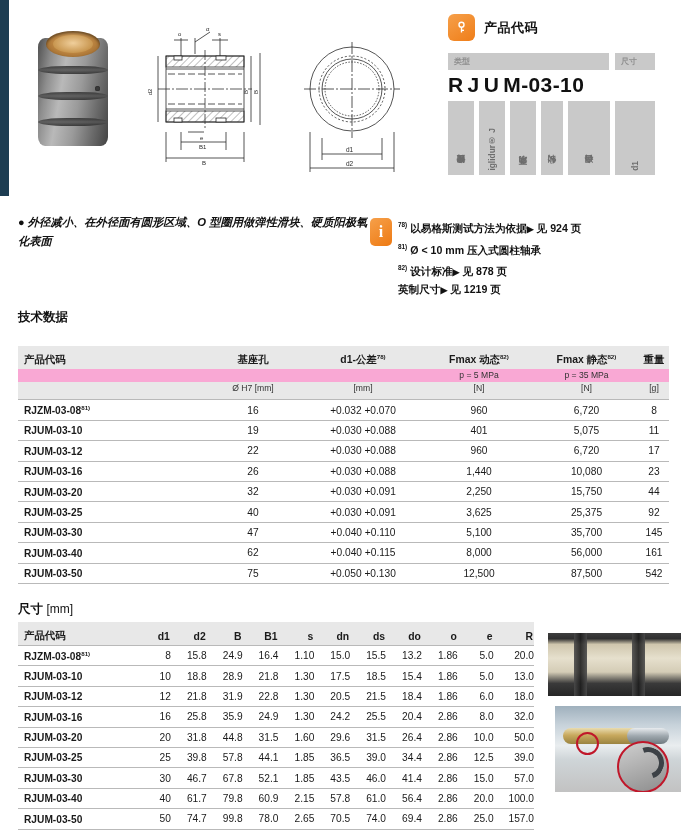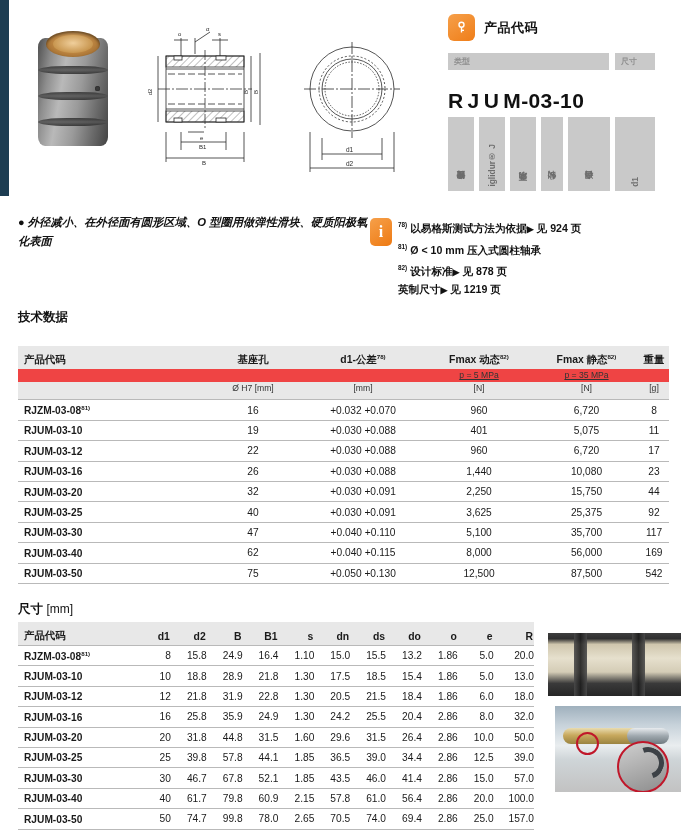--- a/index.html
+++ b/index.html
@@ -108,21 +108,21 @@
   .pc-title {
     font-size: 13px;
     font-weight: bold;
     color: #111;
     letter-spacing: .5px;
   }
   .pc-topbars {
     display: flex;
     align-items: flex-end;
     gap: 6px;
-    margin-bottom: 18px;
+    margin-bottom: 2px;
   }
   .pc-bar {
     background: #c9c9c9;
     height: 17px;
     display: flex;
     align-items: center;
     padding-left: 6px;
     font-size: 8px;
     font-weight: bold;
     color: #8e8e8e;
@@ -207,25 +207,24 @@
     color: #1a1a1a;
   }
   table.dt thead tr.hmain td {
     background: #e8e8e8;
     font-weight: bold;
     padding-top: 7px;
     padding-bottom: 2px;
     font-size: 10.4px;
   }
   table.dt thead tr.hsub td {
-    background: #ef4444;
+    background: #f9a8d4;
     font-size: 8.6px;
     padding-bottom: 2px;
     color: #333;
-    text-decoration: underline;
   }
   table.dt thead tr.hunit td {
     background: #e8e8e8;
     font-size: 8.6px;
     padding-bottom: 6px;
     color: #333;
   }
   table.dt tbody td {
     border-bottom: 1px solid #b9b9b9;
     padding: 3.5px 0;
@@ -569,29 +568,29 @@
         <td class="ctr">3,625</td>
         <td class="ctr">25,375</td>
         <td class="ctr">92</td>
       </tr>
       <tr>
         <td class="code"><span>RJUM-03-30</span><sup></sup></td>
         <td class="ctr">47</td>
         <td class="ctr">+0.040 +0.110</td>
         <td class="ctr">5,100</td>
         <td class="ctr">35,700</td>
-        <td class="ctr">117</td>
+        <td class="ctr">145</td>
       </tr>
       <tr>
         <td class="code"><span>RJUM-03-40</span><sup></sup></td>
         <td class="ctr">62</td>
         <td class="ctr">+0.040 +0.115</td>
         <td class="ctr">8,000</td>
         <td class="ctr">56,000</td>
-        <td class="ctr">169</td>
+        <td class="ctr">161</td>
       </tr>
       <tr>
         <td class="code"><span>RJUM-03-50</span><sup></sup></td>
         <td class="ctr">75</td>
         <td class="ctr">+0.050 +0.130</td>
         <td class="ctr">12,500</td>
         <td class="ctr">87,500</td>
         <td class="ctr">542</td>
       </tr>
     </tbody>

